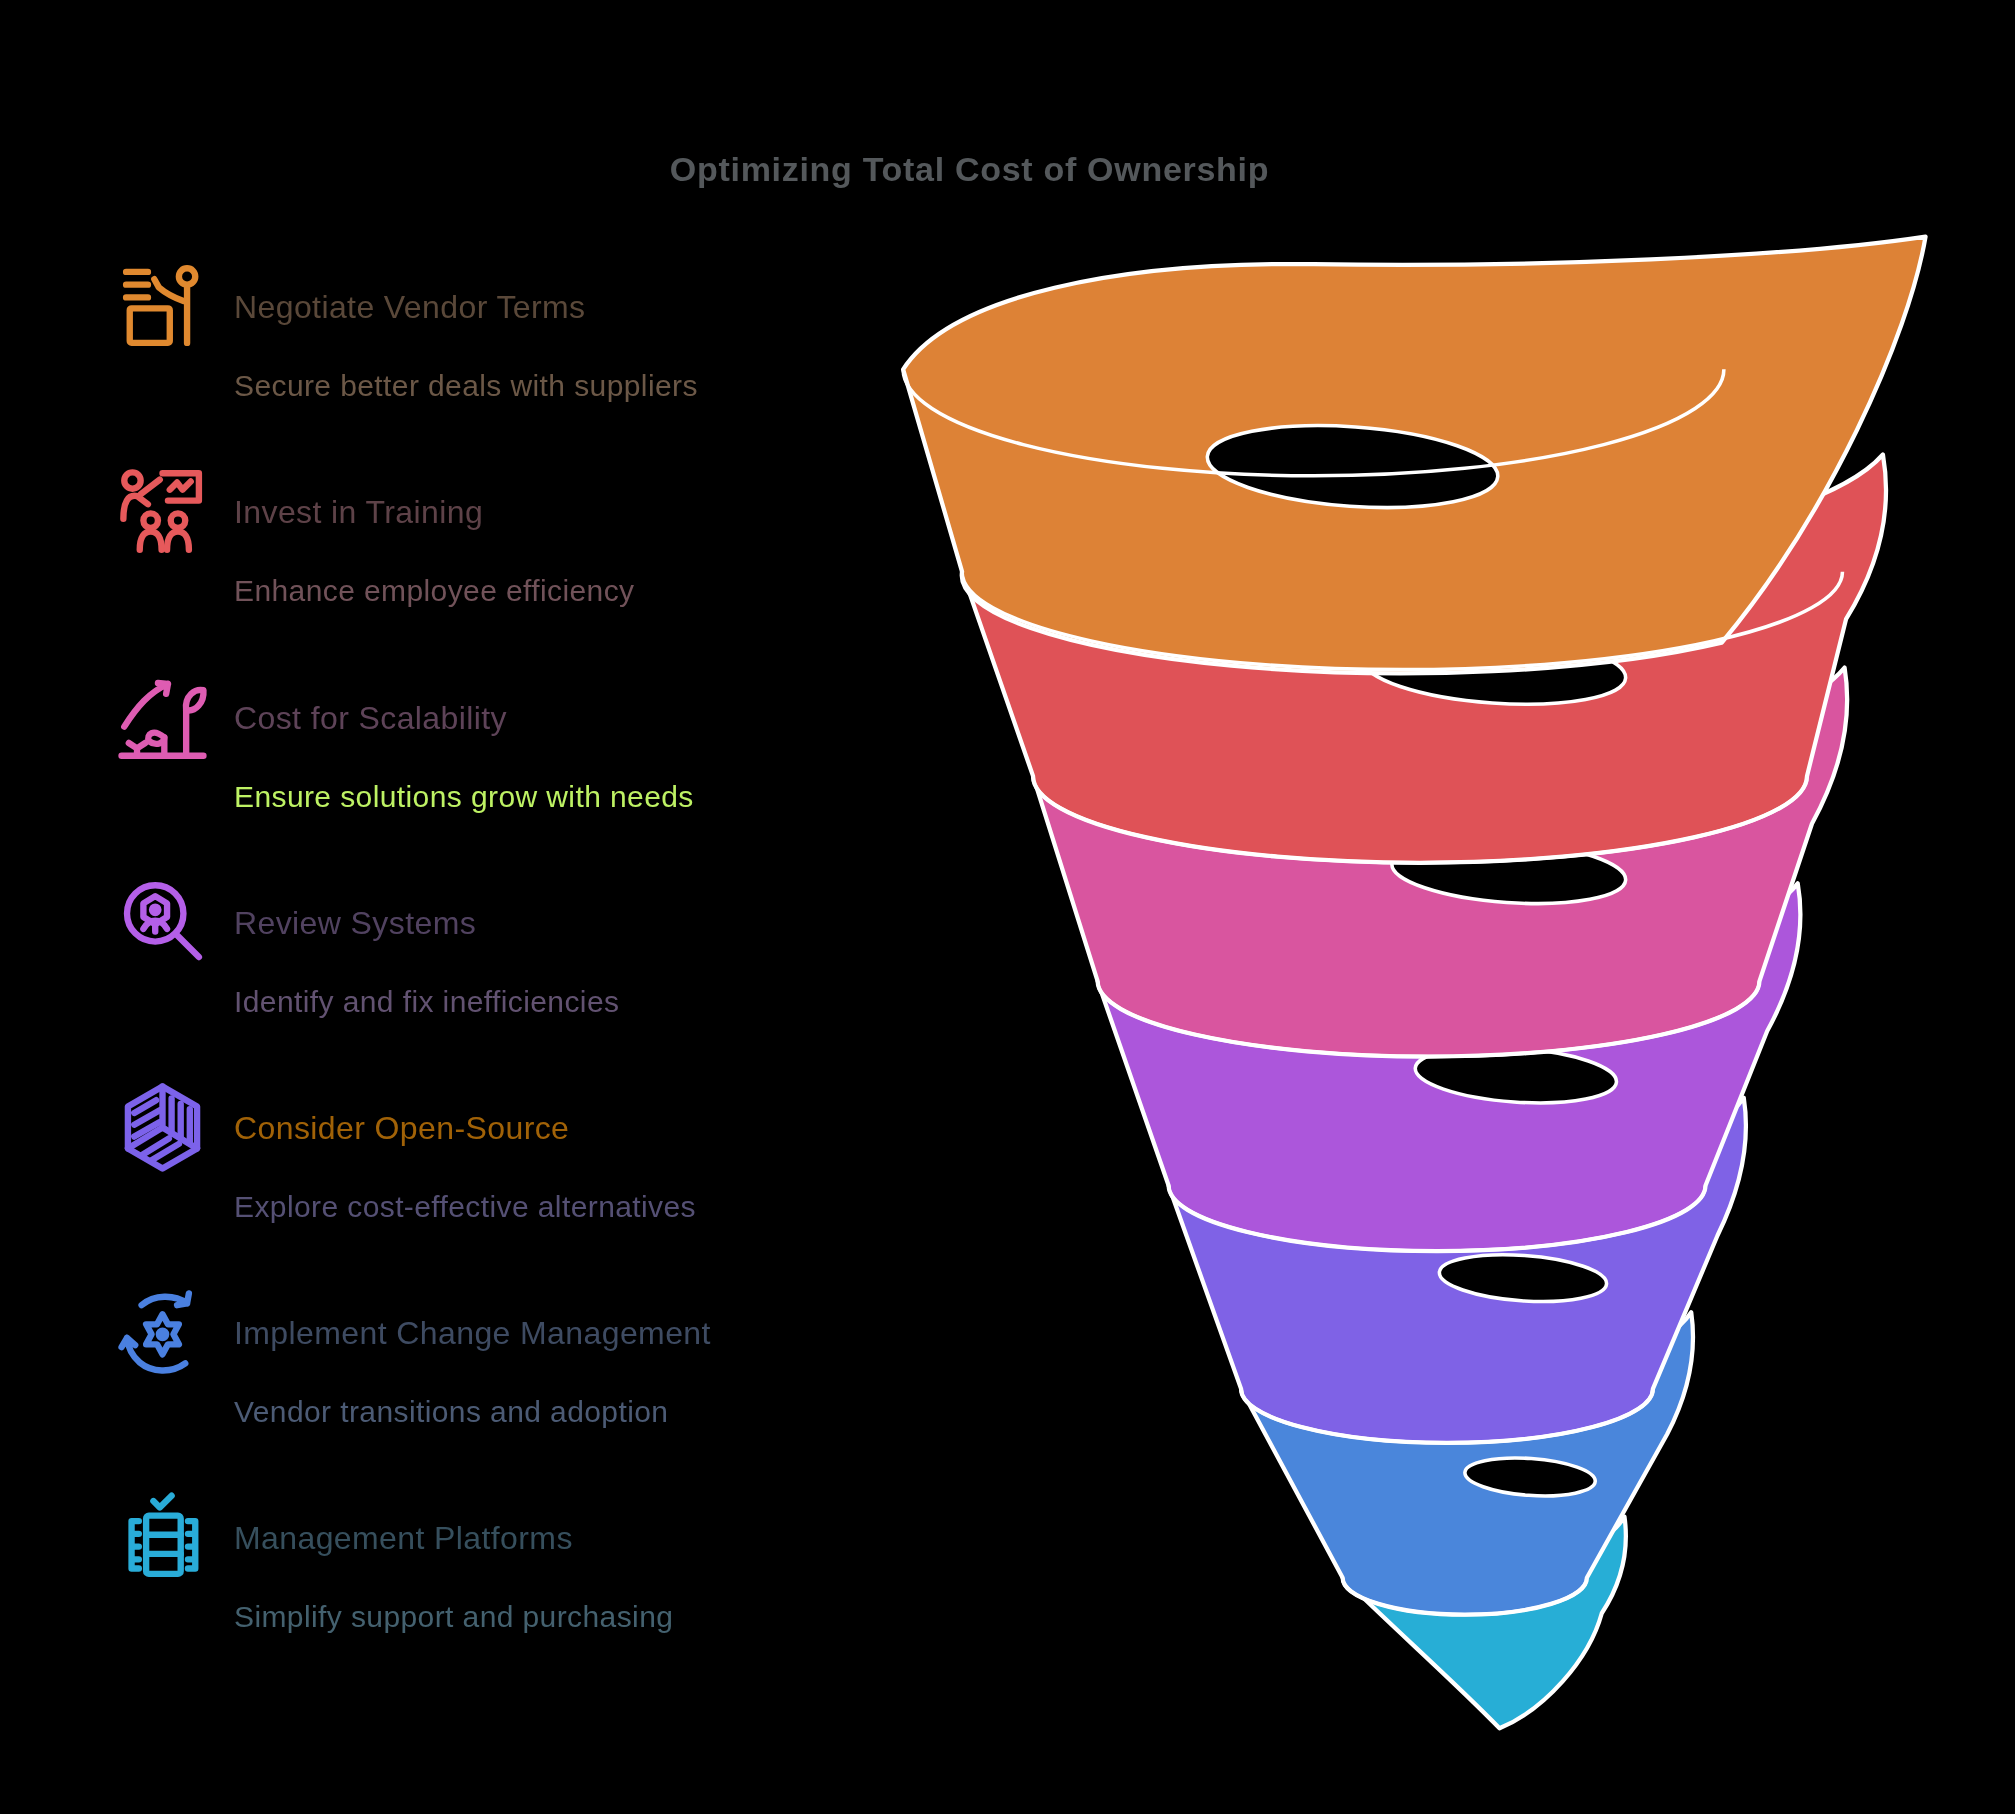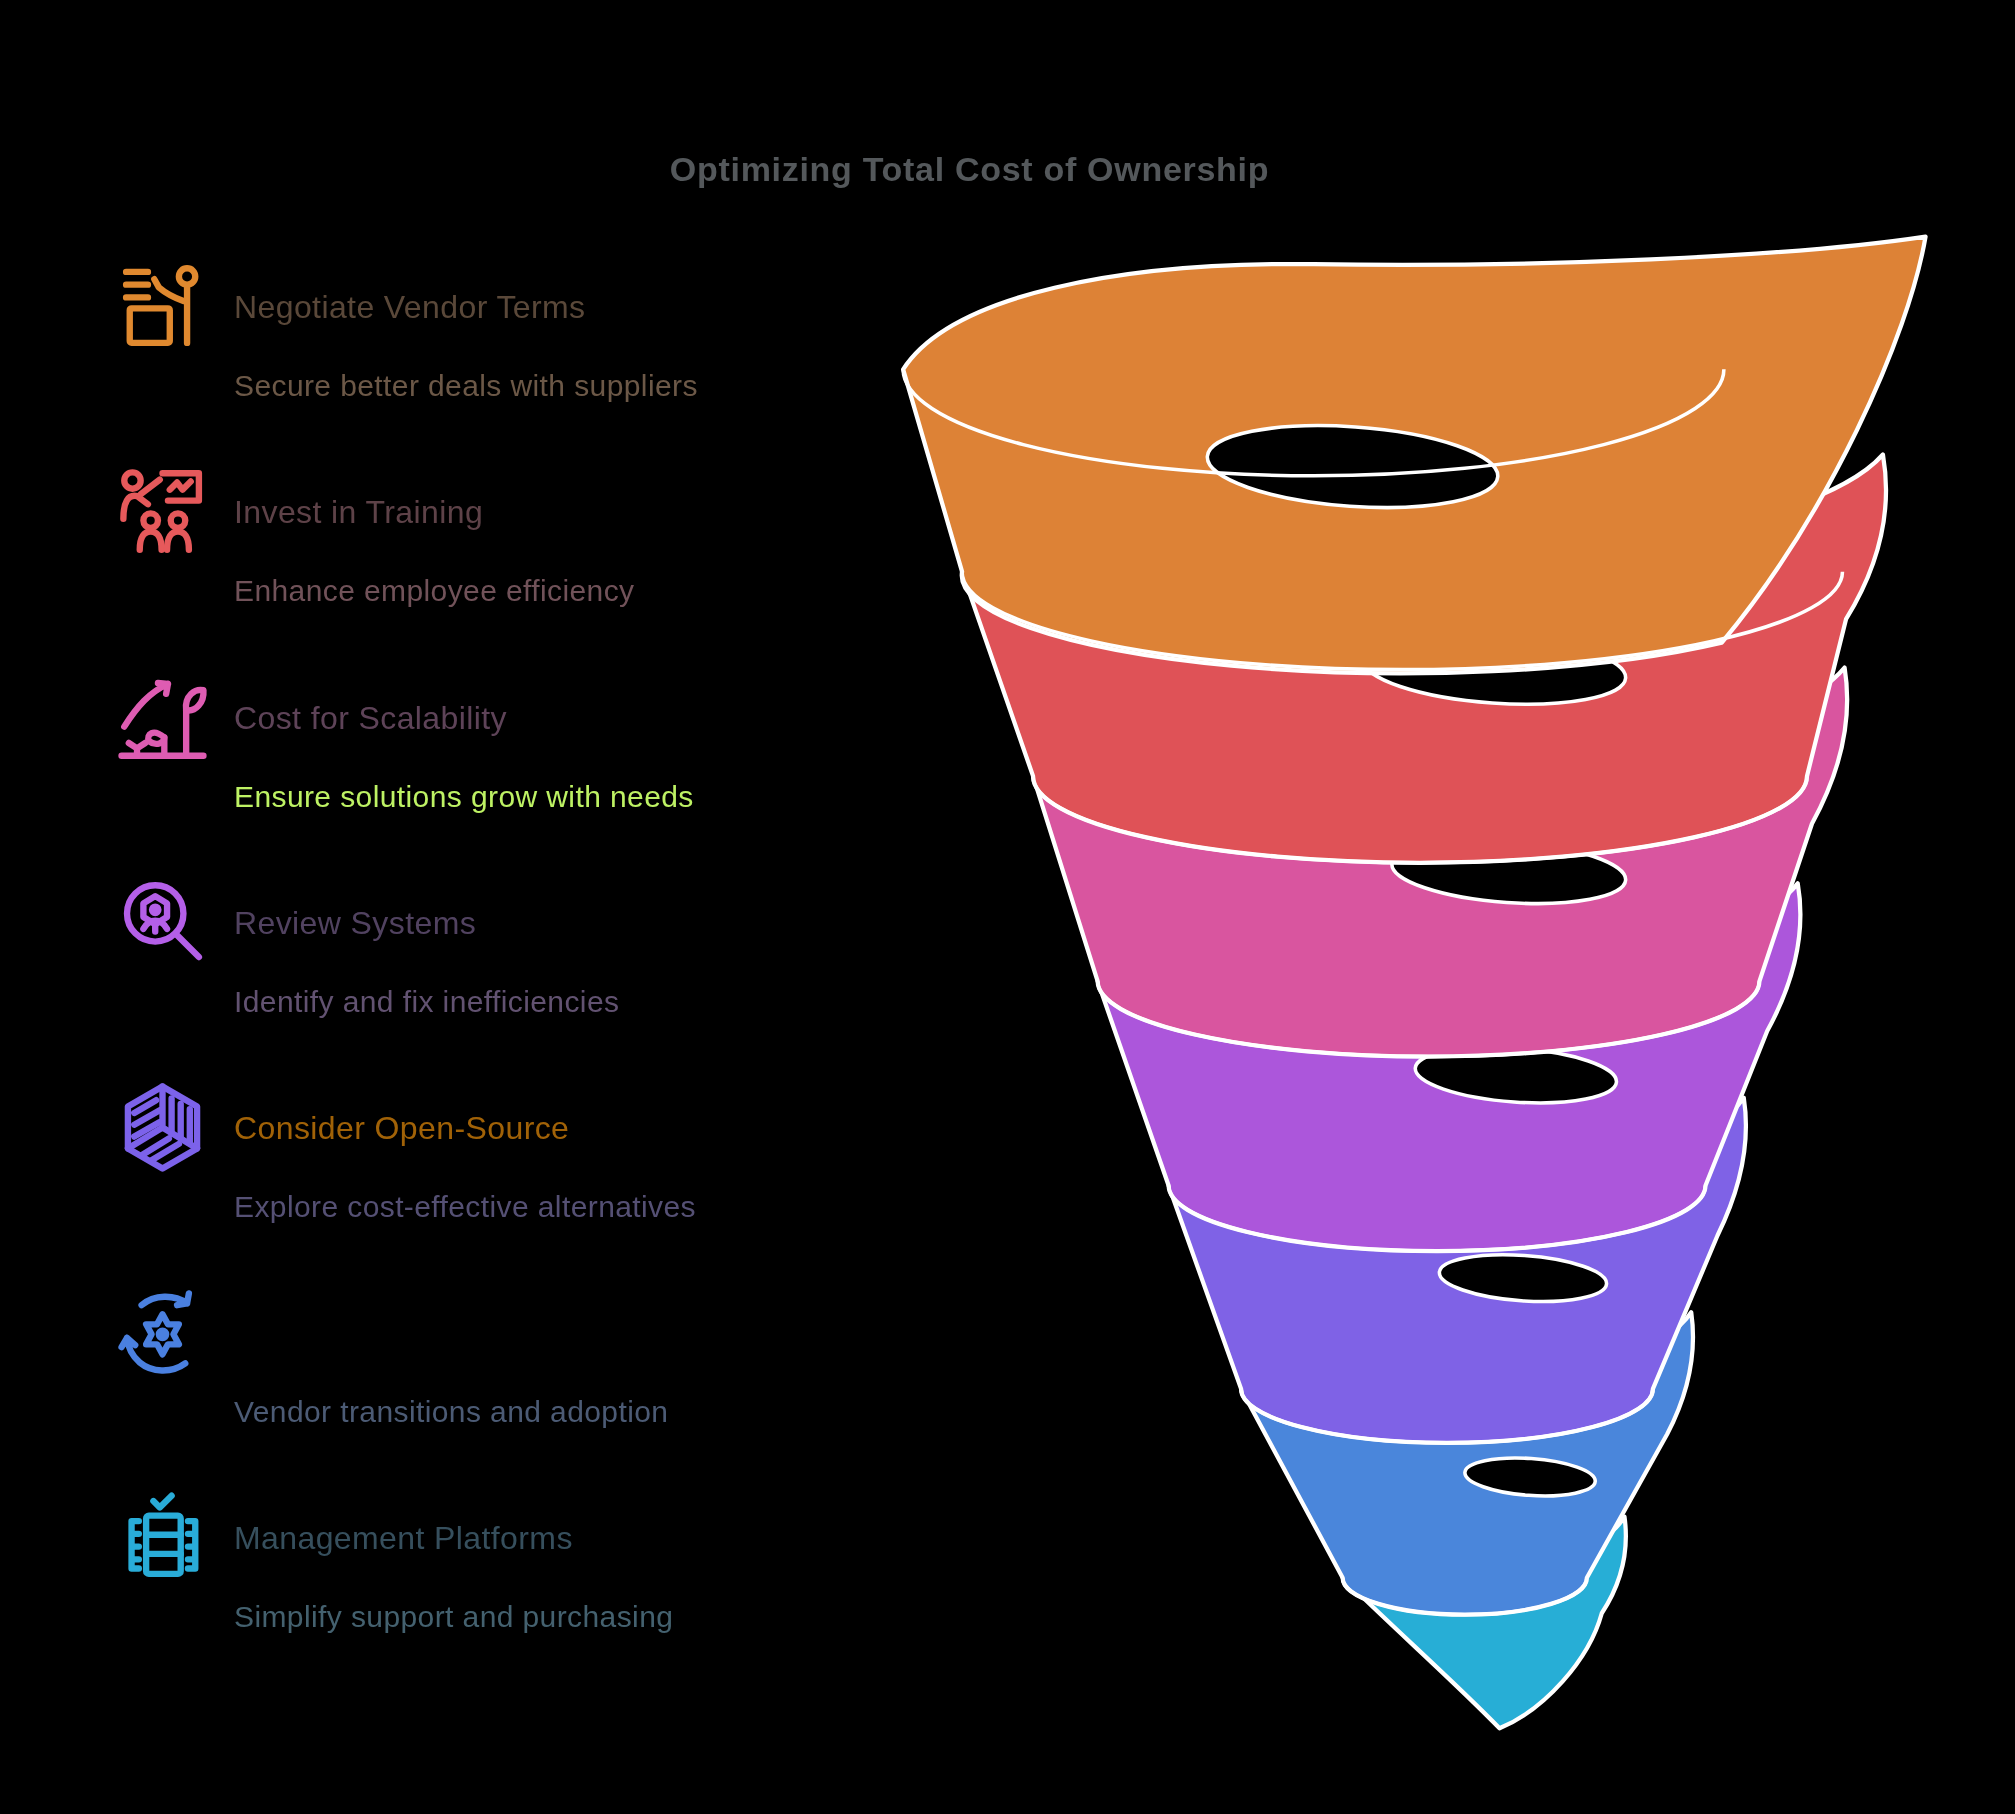--- a/index.html
+++ b/index.html
@@ -87,20 +87,21 @@
         <div class="step-title" style="color:#a16207">Consider Open-Source</div>
         <div class="step-sub" style="color:#555074">Explore cost-effective alternatives</div>
       </div>
       <div class="step" style="top: 1287px;">
         <div class="icon" style="color:#4A80E0"><svg viewBox="0 0 100 100" fill="none" stroke="currentColor" stroke-width="7" stroke-linecap="round" stroke-linejoin="round">
             <path d="M27 20 C41 8 63 8 77 18 M77 18 l2 -11 M77 18 l-11 2"></path>
             <path d="M75 84 C60 95 38 94 25 83 C17 76 12 66 11 56 M11 56 l-6 10 M11 56 l9 8"></path>
             <path d="M50 30 L56 41 L68 41 L62 52 L68 63 L56 63 L50 74 L44 63 L32 63 L38 52 L32 41 L44 41 Z"></path>
             <circle cx="50" cy="52" r="4" fill="currentColor"></circle>
           </svg></div>
+        <div class="step-title" style="color:#3E4B62">Implement Change Management</div>
         <div class="step-sub" style="color:#4C5B75">Vendor transitions and adoption</div>
       </div>
       <div class="step" style="top: 1492px;">
         <div class="icon" style="color:#29ACD8"><svg viewBox="0 0 100 100" fill="none" stroke="currentColor" stroke-width="7" stroke-linecap="round" stroke-linejoin="round">
             <path d="M40 10 l7 7 l13 -13"></path>
             <rect x="32" y="26" width="38" height="64" rx="3"></rect>
             <path d="M32 47 H70 M32 68 H70"></path>
             <path d="M24 32 h-8 v52 h8 M16 46 h8 M16 60 h8 M16 74 h8"></path>
             <path d="M78 32 h8 v52 h-8 M86 46 h-8 M86 60 h-8 M86 74 h-8"></path>
           </svg></div>

